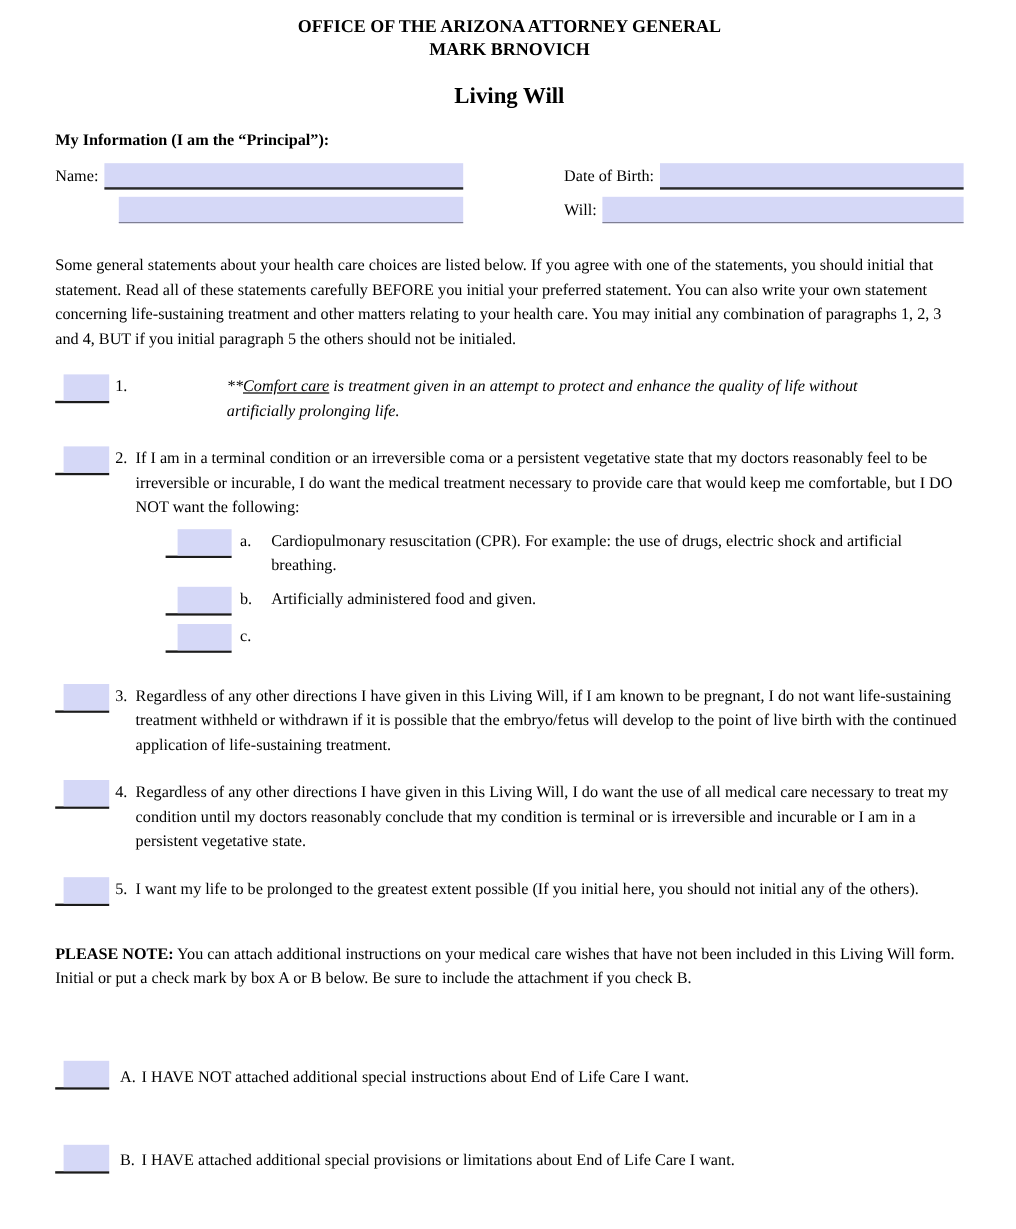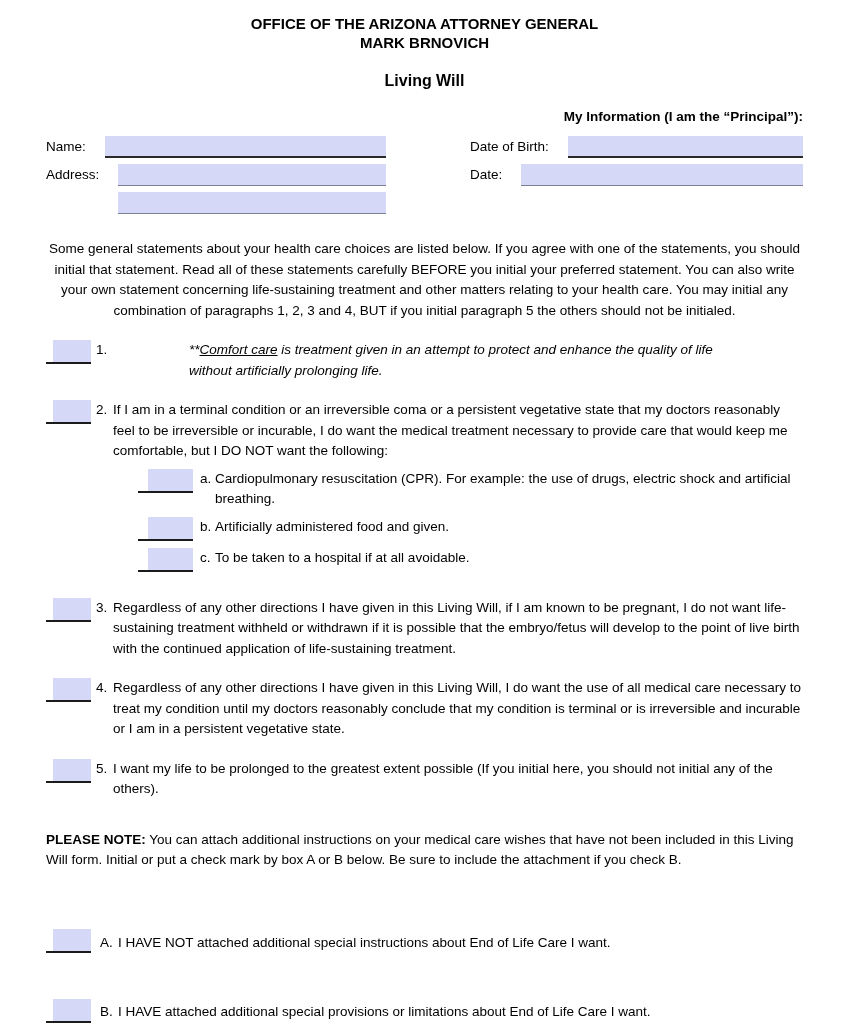--- a/index.html
+++ b/index.html
@@ -1,63 +1,63 @@
 <!DOCTYPE html>
 <html><head>
 <meta charset="utf-8">
 <style>
   * { box-sizing: border-box; }
   html, body { margin: 0; padding: 0; background: #ffffff; }
   .page {
     width: 847px; height: 1024px; overflow: hidden;
     padding: 10px 44px 0 46px;
-    font-family: Liberation Sans, sans-serif;
+    font-family: Liberation Serif, serif;
     font-size: 13.5px; line-height: 20.5px; color: #000;
     background: #fff;
   }
   .center { text-align: center; }
   .hdr { font-weight: bold; font-size: 15px; line-height: 19px; margin-top: 4px; }
-  .doc-title { font-weight: bold; font-size: 16px; margin-top: 19px; }
-  .section-heading { font-weight: bold; margin-top: 15px; text-align: right; }
+  .doc-title { font-weight: bold; font-size: 19px; margin-top: 19px; }
+  .section-heading { font-weight: bold; margin-top: 15px; }
 
   .info-grid { display: flex; justify-content: space-between; margin-top: 3px; }
   .info-col.left  { width: 340px; }
   .info-col.right { width: 333px; margin-left: 24px; }
   .info-row { display: flex; align-items: flex-end; height: 28px; }
-  .info-row .lbl { white-space: nowrap; padding-right: 19px; padding-bottom: 1px; }
+  .info-row .lbl { white-space: nowrap; padding-right: 5px; padding-bottom: 1px; }
   .ghost { visibility: hidden; }
   .fill {
     flex: 1; height: 22px; min-width: 0;
     background: #d5d8f7; border: none; outline: none;
     border-bottom: 1px solid #7f7f93;
     font: inherit; padding: 0 3px;
   }
   .fill.dark { border-bottom: 2px solid #2a2a2a; }
 
-  .intro { margin: 25px 0 0 0; text-align: center; }
+  .intro { margin: 25px 0 0 0; }
 
   .stmt { display: flex; margin-top: 19px; }
   .init-slot {
     flex: none; width: 45px; height: 24px;
     border-bottom: 2px solid #1b1b1b;
     display: flex; justify-content: flex-end;
     margin-right: 5px;
   }
   .init-box { width: 38px; height: 22px; background: #d5d8f7; align-self: flex-end; }
   .stmt-num { flex: none; width: 17px; }
   .stmt-body { flex: 1; min-width: 0; }
 
   .note { font-style: italic; margin-left: 76px; width: 552px; }
   .note .term { text-decoration: underline; }
 
   .sub { display: flex; margin: 7px 0 7px 25px; }
   .sub .init-slot { width: 55px; margin-right: 7px; }
   .sub .init-box { width: 45px; }
   .sub-letter { flex: none; width: 15px; }
-  .sub-body { flex: 1; min-width: 0; }
+  .sub-body { flex: 1; min-width: 0; margin-left: 11px; }
 
   .please-note { margin: 30px 0 16px 0; }
   .please-note b { font-weight: bold; }
 
   .attach-row { display: flex; margin-top: 3px; align-items: flex-end; }
   .att-letter { flex: none; width: 18px; margin-left: 4px; }
   .att-text { flex: 1; min-width: 0; margin-top: 46px; }
 </style>
 </head>
 <body>
@@ -73,35 +73,31 @@
 
   <div class="section-heading">My Information (I am the “Principal”):</div>
 
   <div class="info-grid">
     <div class="info-col left">
       <div class="info-row">
         <span class="lbl">Name:</span>
         <input class="fill dark" type="text" value="" style="">
       </div>
       <div class="info-row">
-        <span class="lbl">Address:</span>
-        <input class="fill" type="text" value="" style="">
-      </div>
-      <div class="info-row">
         <span class="lbl ghost">Address:</span>
         <input class="fill" type="text" value="" style="">
       </div>
     </div>
     <div class="info-col right">
       <div class="info-row">
         <span class="lbl">Date of Birth:</span>
         <input class="fill dark" type="text" value="" style="">
       </div>
       <div class="info-row">
-        <span class="lbl">Date:</span>
+        <span class="lbl">Will:</span>
         <input class="fill" type="text" value="" style="">
       </div>
     </div>
   </div>
 
   <p class="intro">Some general statements about your health care choices are listed below. If you agree with one of the statements, you should initial that statement. Read all of these statements carefully BEFORE you initial your preferred statement. You can also write your own statement concerning life-sustaining treatment and other matters relating to your health care. You may initial any combination of paragraphs 1, 2, 3 and 4, BUT if you initial paragraph 5 the others should not be initialed.</p>
 
   <div class="stmt">
     <div class="init-slot">
       <div class="init-box"></div>
@@ -134,21 +130,20 @@
         </div>
         <div class="sub-letter">b.</div>
         <div class="sub-body">Artificially administered food and given.</div>
       </div>
 
       <div class="sub">
         <div class="init-slot">
           <div class="init-box"></div>
         </div>
         <div class="sub-letter">c.</div>
-        <div class="sub-body">To be taken to a hospital if at all avoidable.</div>
       </div>
     </div>
   </div>
 
   <div class="stmt">
     <div class="init-slot">
       <div class="init-box"></div>
     </div>
     <div class="stmt-num">3.</div>
     <div class="stmt-body">Regardless of any other directions I have given in this Living Will, if I am known to be pregnant, I do not want life-sustaining treatment withheld or withdrawn if it is possible that the embryo/fetus will develop to the point of live birth with the continued application of life-sustaining treatment.</div>

